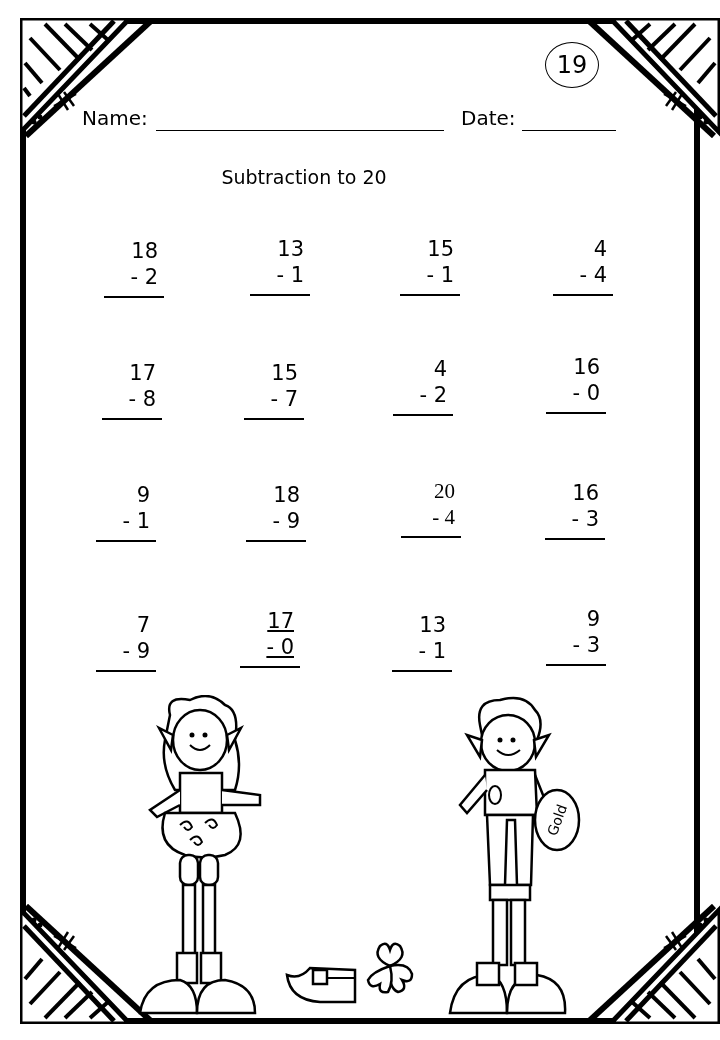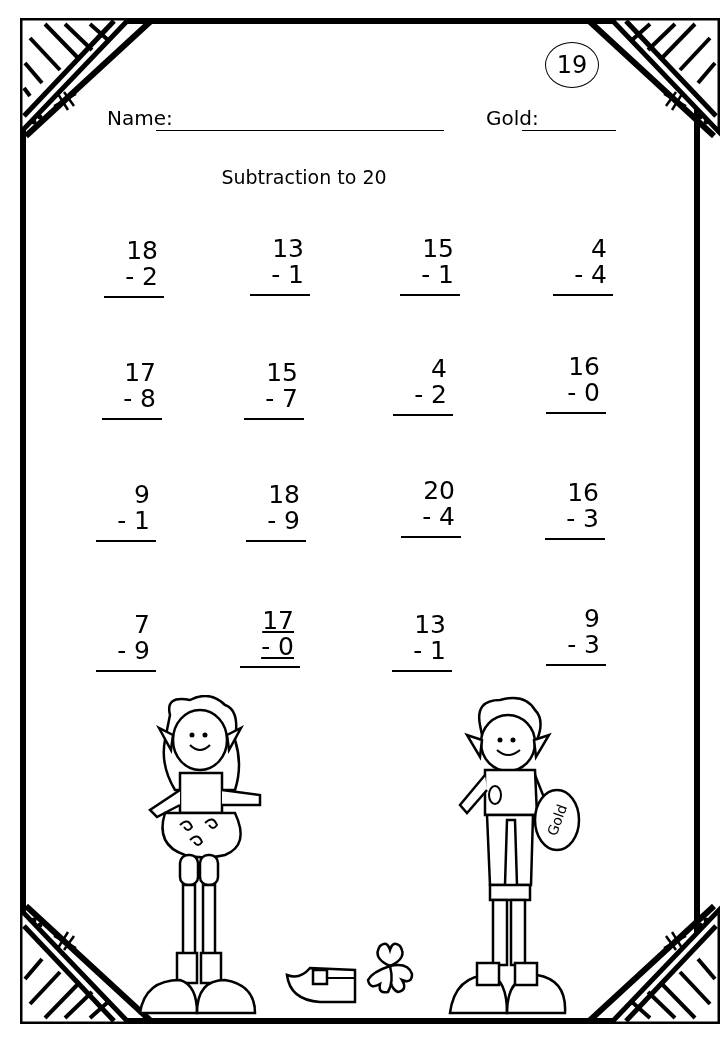--- a/index.html
+++ b/index.html
@@ -4,27 +4,27 @@
 <style>
   html, body { margin:0; padding:0; background:#ffffff; }
   body { width:720px; height:1040px; position:relative; overflow:hidden;
          font-family: "DejaVu Sans", sans-serif; color:#000; }
   .frame { position:absolute; left:20px; top:18px; width:680px; height:1006px;
            box-sizing:border-box; border:6px solid #000; background:#fff; }
   .corner { position:absolute; }
   .page-num { position:absolute; left:545px; top:42px; width:52px; height:44px;
               border:1.5px solid #000; border-radius:50%; text-align:center;
               line-height:44px; font-size:24px; }
-  .header-line { position:absolute; top:106px; font-size:20px;margin-left:25px; }
+  .header-line { position:absolute; top:106px; font-size:20px; }
   .name-label { left:82px; }
   .name-blank { position:absolute; left:156px; top:130px; width:288px; border-bottom:1.5px solid #000; }
   .date-label { left:461px; }
   .date-blank { position:absolute; left:522px; top:130px; width:94px; border-bottom:1.5px solid #000; }
   .title { position:absolute; left:0; width:608px; top:166px; text-align:center; font-size:19px; }
-  .problem { position:absolute; width:60px; font-size:25px; text-align:right; line-height:26px; }
+  .problem { position:absolute; width:60px; font-size:21px; text-align:right; line-height:26px; }
   .problem .top, .problem .bottom { display:block; padding-right:6px; }
   .problem .rule { display:block; height:0; border-top:2.5px solid #000; margin-top:6px; }
   .art { position:absolute; }
 </style>
 </head>
 <body>
 
 <div class="frame"></div>
 
 <svg class="corner" style="left:20px;top:18px" width="140" height="120" viewBox="0 0 140 120">
@@ -102,21 +102,21 @@
       <line x1="34" y1="88" x2="56" y2="76"></line>
     </g>
   <circle cx="14" cy="104" r="2.5" fill="#000"></circle>
     <circle cx="20" cy="99" r="2.5" fill="#000"></circle>
 </svg>
 
 <div class="page-num">19</div>
 
 <div class="header-line name-label">Name:</div>
 <div class="name-blank"></div>
-<div class="header-line date-label">Gold:</div>
+<div class="header-line date-label">Date:</div>
 <div class="date-blank"></div>
 
 <div class="title">Subtraction to 20</div>
 
 <div id="problems">
     <div class="problem" style="left: 104px; top: 238px;">
       <span class="top">18</span>
       <span class="bottom">- 2</span>
       <span class="rule"></span>
     </div>
@@ -158,21 +158,21 @@
     <div class="problem" style="left: 96px; top: 482px;">
       <span class="top">9</span>
       <span class="bottom">- 1</span>
       <span class="rule"></span>
     </div>
     <div class="problem" style="left: 246px; top: 482px;">
       <span class="top">18</span>
       <span class="bottom">- 9</span>
       <span class="rule"></span>
     </div>
-    <div class="problem" style="left: 401px; top: 478px;">
+    <div class="problem" style="left: 401px; top: 478px; font-family: Liberation Serif, serif;">
       <span class="top">20</span>
       <span class="bottom">- 4</span>
       <span class="rule"></span>
     </div>
     <div class="problem" style="left: 545px; top: 480px;">
       <span class="top">16</span>
       <span class="bottom">- 3</span>
       <span class="rule"></span>
     </div>
     <div class="problem" style="left: 96px; top: 612px;">

